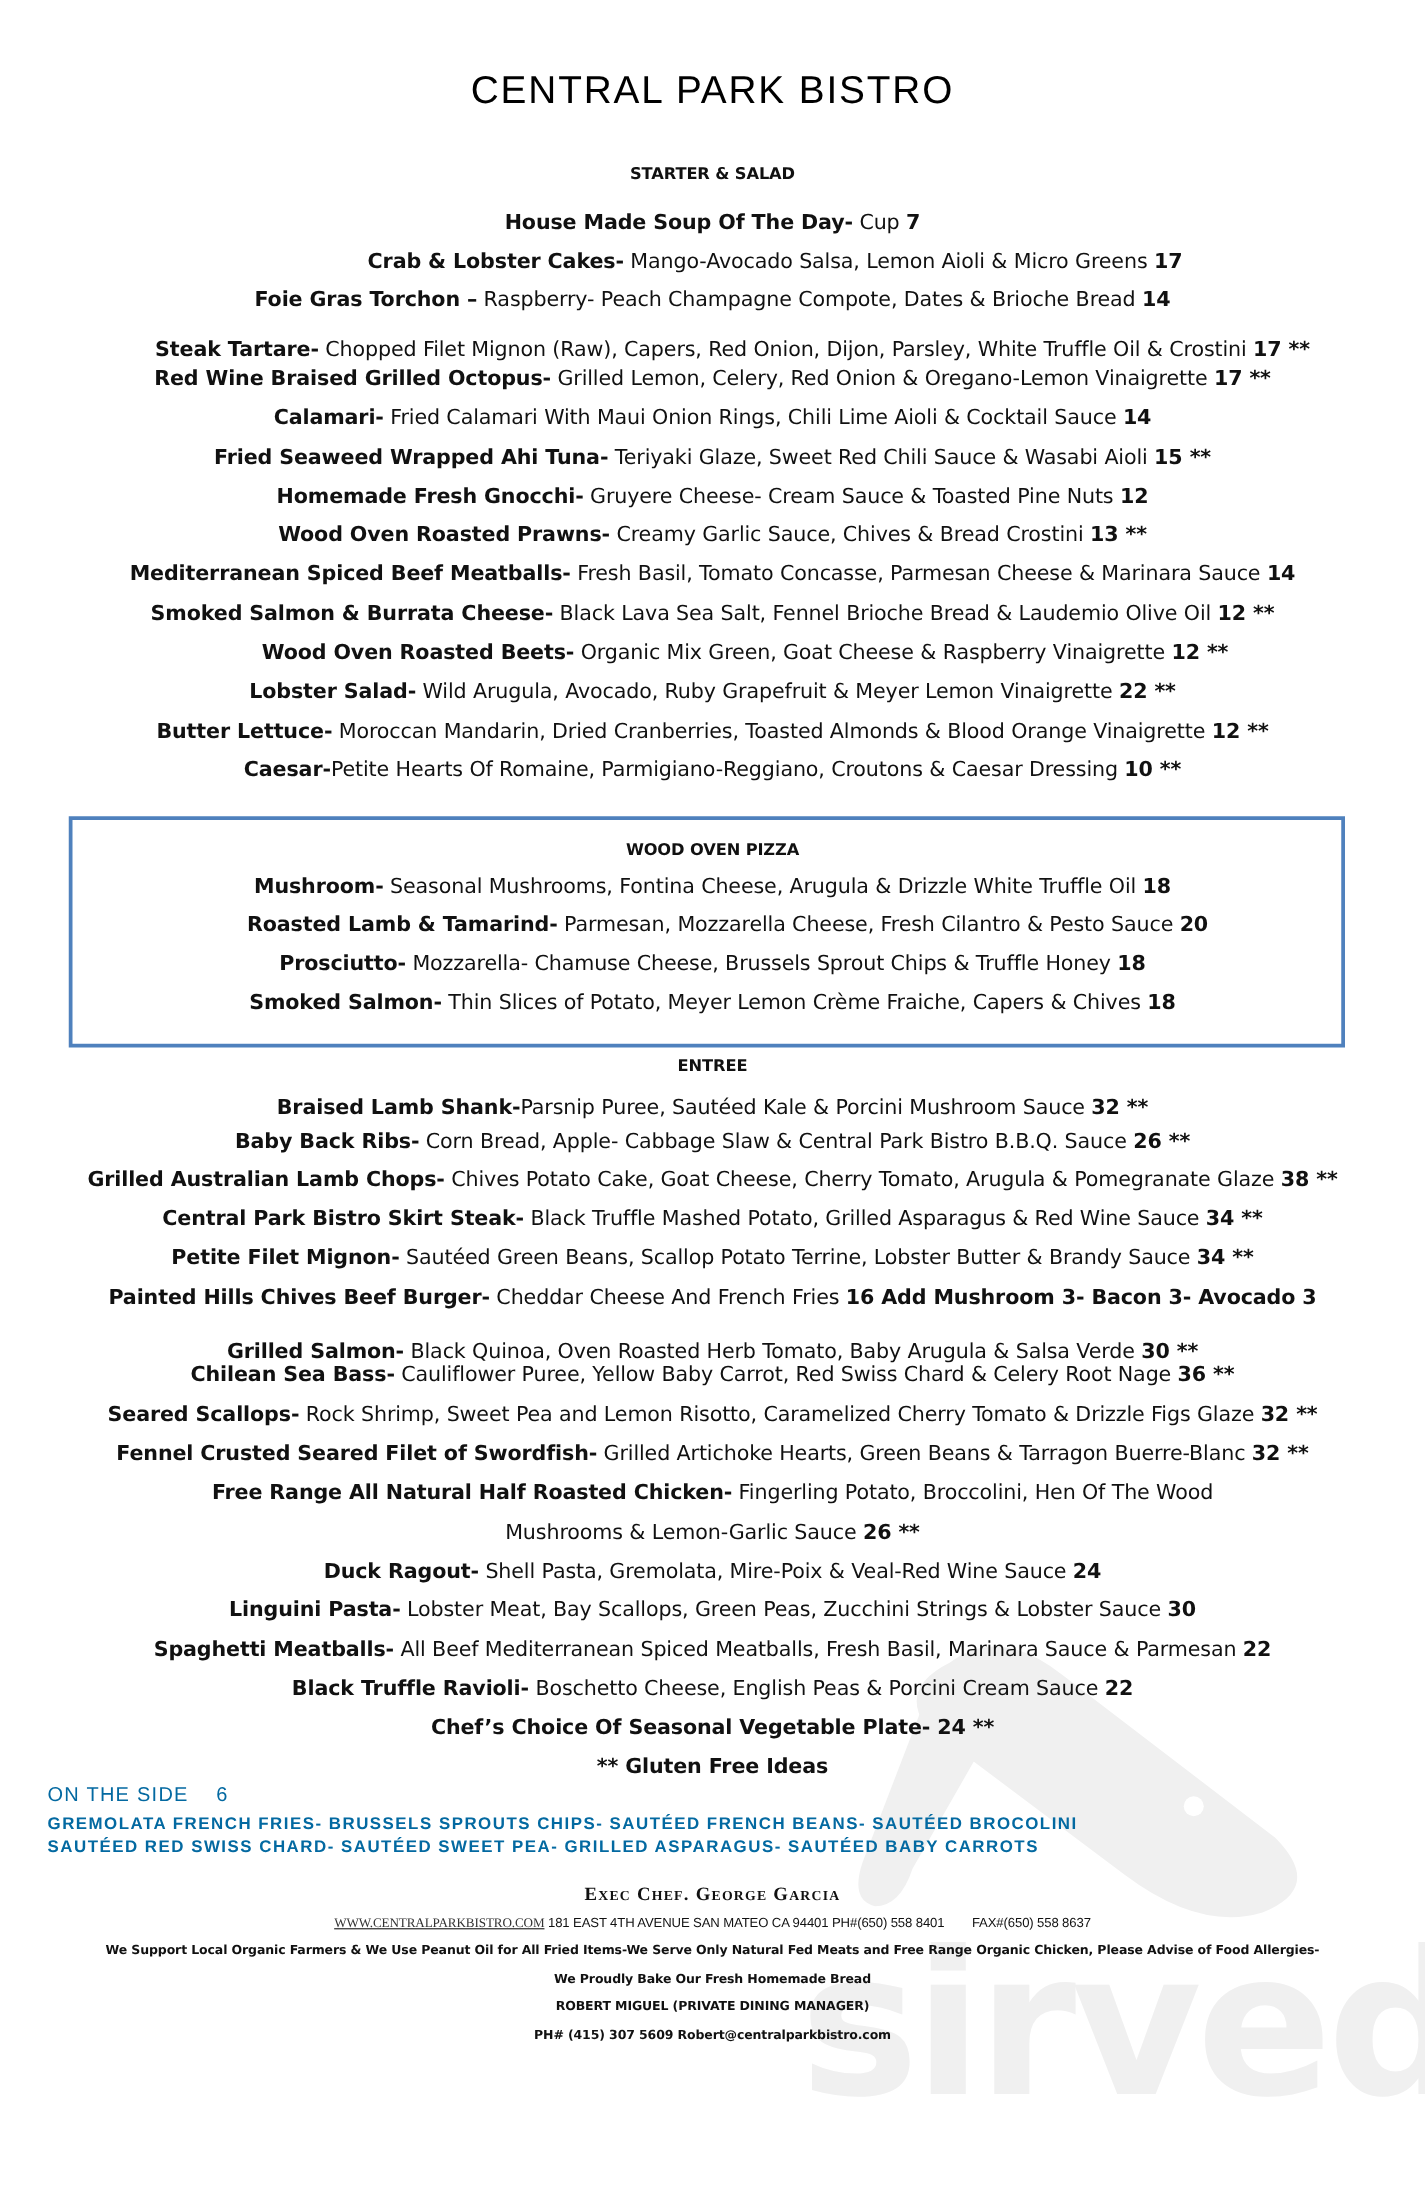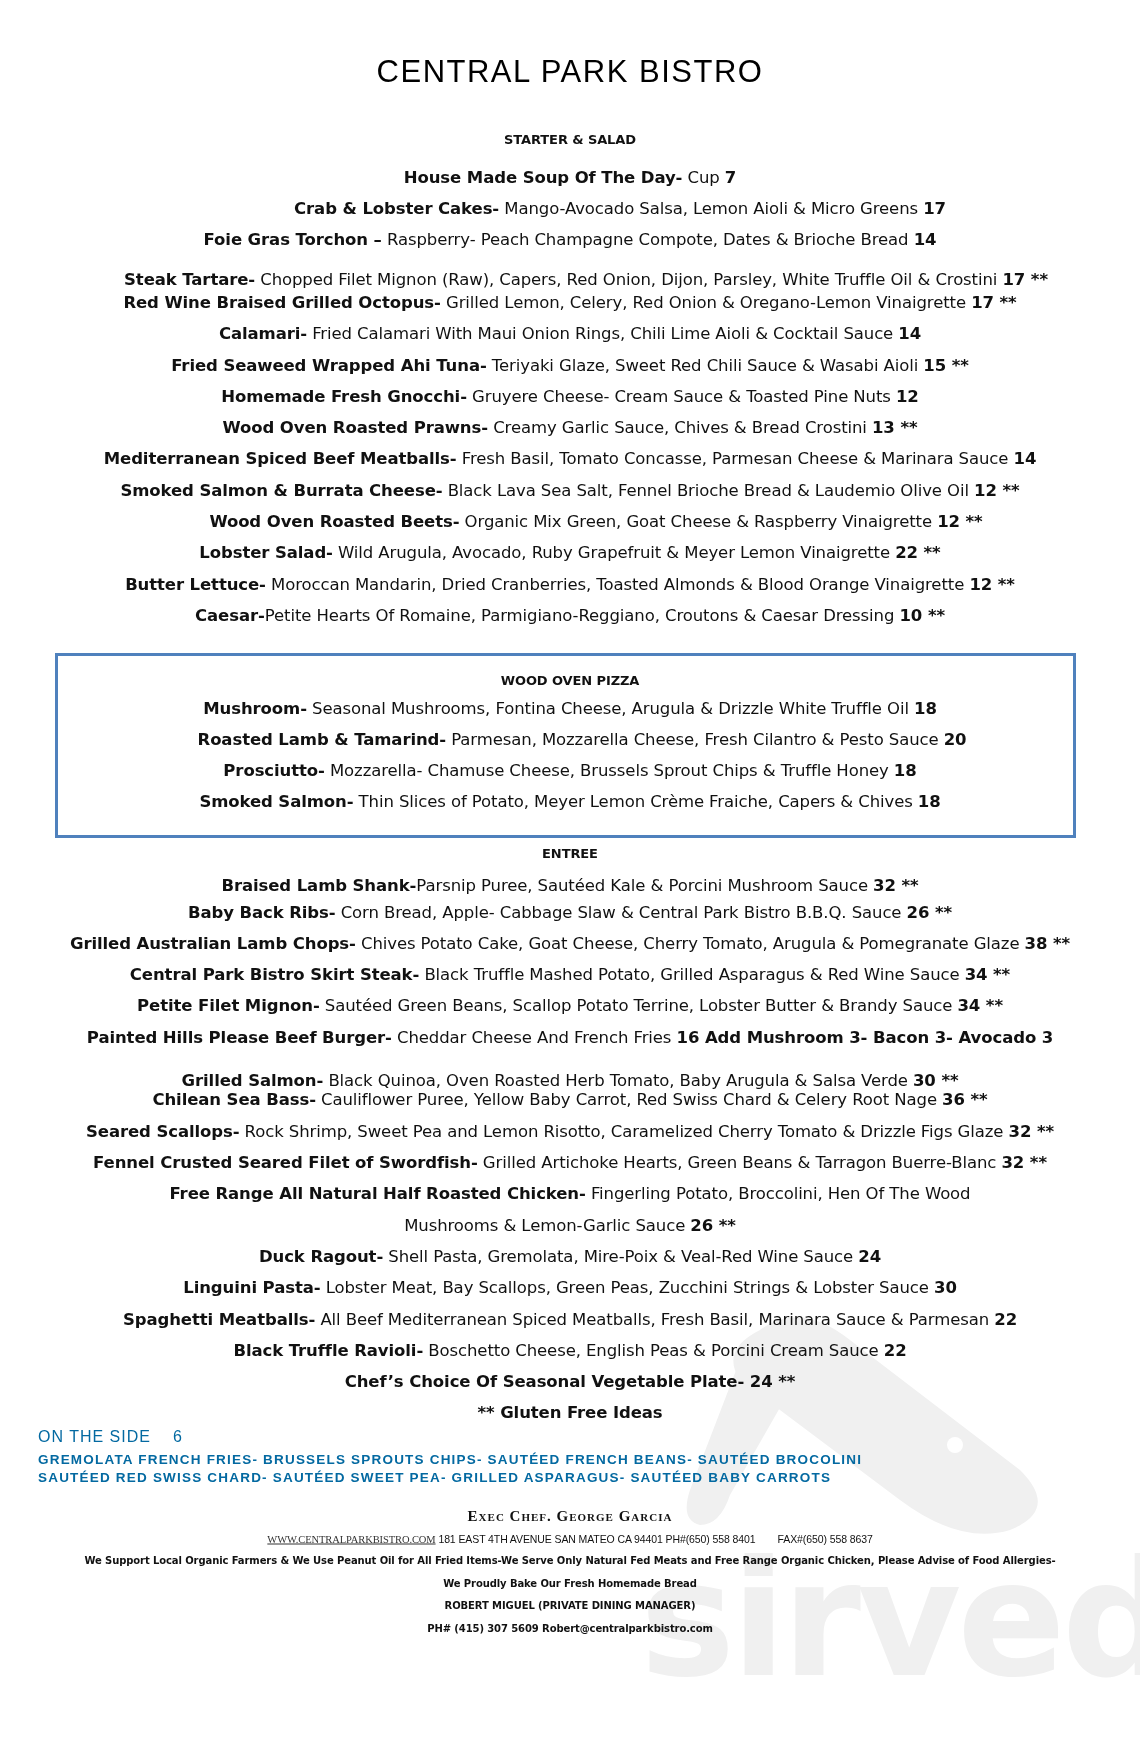--- a/index.html
+++ b/index.html
@@ -87,21 +87,21 @@
     <div class="line" style="top:802px;"><span class="b">Smoked Salmon-</span><span> Thin Slices of Potato, Meyer Lemon Crème Fraiche, Capers &amp; Chives </span><span class="b">18</span></div>
   </div>
 
   <div class="line heading" style="top:854px;">ENTREE</div>
   <div>
     <div class="line" style="top:886px;"><span class="b">Braised Lamb Shank-</span><span>Parsnip Puree, Sautéed Kale &amp; Porcini Mushroom Sauce </span><span class="b">32 **</span></div>
     <div class="line" style="top:913px;"><span class="b">Baby Back Ribs-</span><span> Corn Bread, Apple- Cabbage Slaw &amp; Central Park Bistro B.B.Q. Sauce </span><span class="b">26 **</span></div>
     <div class="line" style="top:944px;"><span class="b">Grilled Australian Lamb Chops-</span><span> Chives Potato Cake, Goat Cheese, Cherry Tomato, Arugula &amp; Pomegranate Glaze </span><span class="b">38 **</span></div>
     <div class="line" style="top:975px;"><span class="b">Central Park Bistro Skirt Steak-</span><span> Black Truffle Mashed Potato, Grilled Asparagus &amp; Red Wine Sauce </span><span class="b">34 **</span></div>
     <div class="line" style="top:1006px;"><span class="b">Petite Filet Mignon-</span><span> Sautéed Green Beans, Scallop Potato Terrine, Lobster Butter &amp; Brandy Sauce </span><span class="b">34 **</span></div>
-    <div class="line" style="top:1038px;"><span class="b">Painted Hills Please Beef Burger-</span><span> Cheddar Cheese And French Fries </span><span class="b">16 Add Mushroom 3- Bacon 3- Avocado 3</span></div>
+    <div class="line" style="top:1038px;"><span class="b">Painted Hills Chives Beef Burger-</span><span> Cheddar Cheese And French Fries </span><span class="b">16 Add Mushroom 3- Bacon 3- Avocado 3</span></div>
     <div class="line" style="top:1081px;"><span class="b">Grilled Salmon-</span><span> Black Quinoa, Oven Roasted Herb Tomato, Baby Arugula &amp; Salsa Verde </span><span class="b">30 **</span></div>
     <div class="line" style="top:1100px;"><span class="b">Chilean Sea Bass-</span><span> Cauliflower Puree, Yellow Baby Carrot, Red Swiss Chard &amp; Celery Root Nage </span><span class="b">36 **</span></div>
     <div class="line" style="top:1132px;"><span class="b">Seared Scallops-</span><span> Rock Shrimp, Sweet Pea and Lemon Risotto, Caramelized Cherry Tomato &amp; Drizzle Figs Glaze </span><span class="b">32 **</span></div>
     <div class="line" style="top:1163px;"><span class="b">Fennel Crusted Seared Filet of Swordfish-</span><span> Grilled Artichoke Hearts, Green Beans &amp; Tarragon Buerre-Blanc </span><span class="b">32 **</span></div>
     <div class="line" style="top:1194px;"><span class="b">Free Range All Natural Half Roasted Chicken-</span><span> Fingerling Potato, Broccolini, Hen Of The Wood</span><span class="b"></span></div>
     <div class="line" style="top:1226px;"><span class="b"></span><span>Mushrooms &amp; Lemon-Garlic Sauce </span><span class="b">26 **</span></div>
     <div class="line" style="top:1257px;"><span class="b">Duck Ragout-</span><span> Shell Pasta, Gremolata, Mire-Poix &amp; Veal-Red Wine Sauce </span><span class="b">24</span></div>
     <div class="line" style="top:1288px;"><span class="b">Linguini Pasta-</span><span> Lobster Meat, Bay Scallops, Green Peas, Zucchini Strings &amp; Lobster Sauce </span><span class="b">30</span></div>
     <div class="line" style="top:1320px;"><span class="b">Spaghetti Meatballs-</span><span> All Beef Mediterranean Spiced Meatballs, Fresh Basil, Marinara Sauce &amp; Parmesan </span><span class="b">22</span></div>
     <div class="line" style="top:1351px;"><span class="b">Black Truffle Ravioli-</span><span> Boschetto Cheese, English Peas &amp; Porcini Cream Sauce </span><span class="b">22</span></div>

